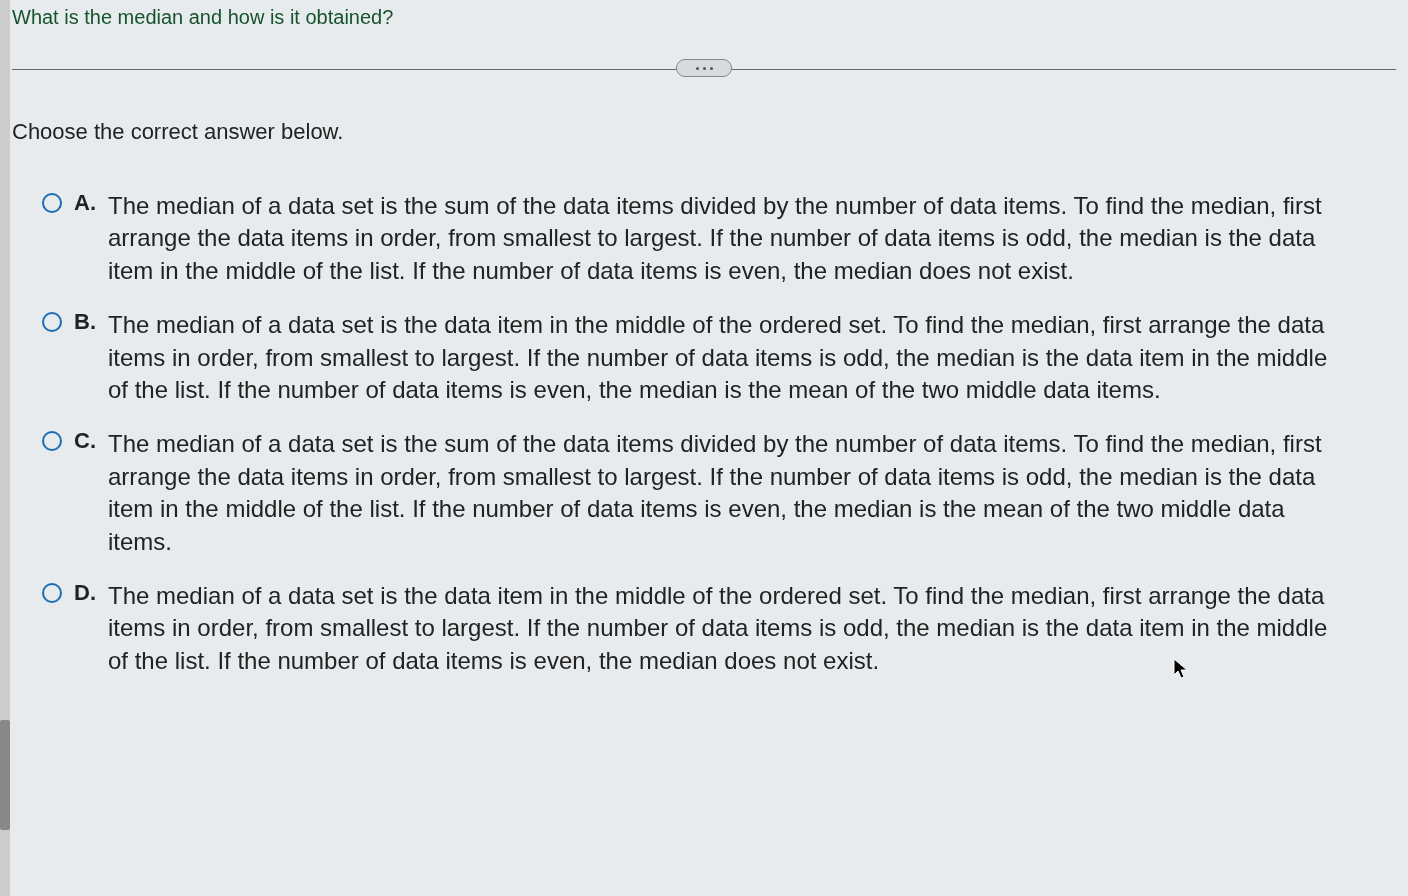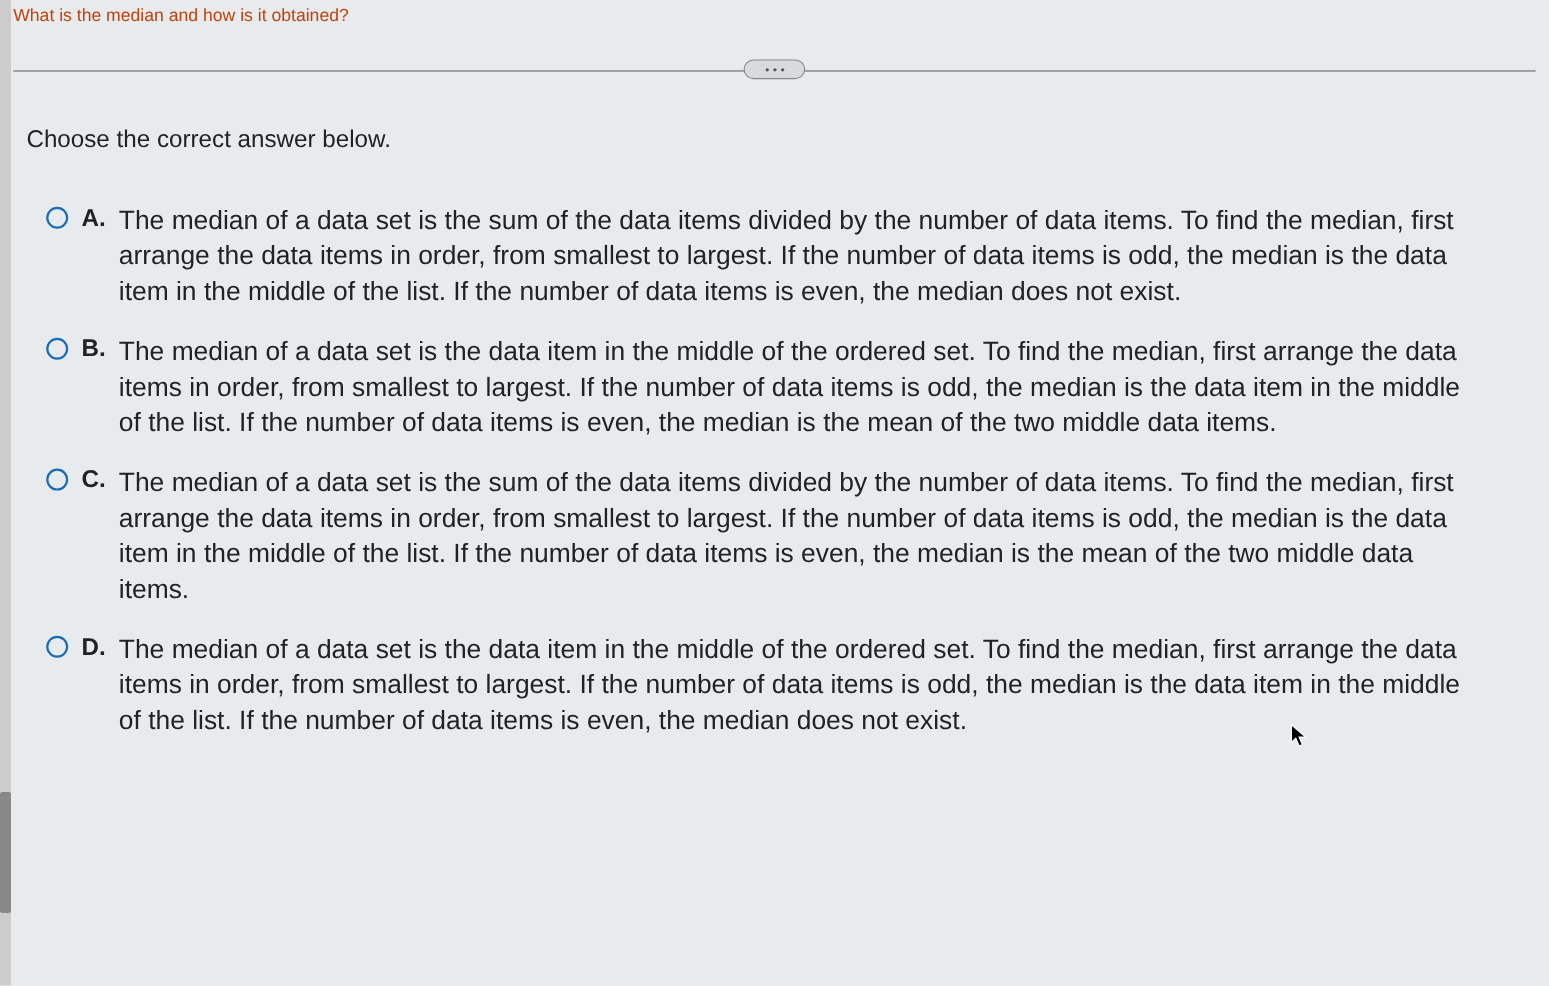--- a/index.html
+++ b/index.html
@@ -13,22 +13,22 @@
       width: 1408px;
       height: 896px;
       padding: 0;
       position: relative;
       color: #333;
     }
     .container {
       padding: 0 12px;
     }
     .question-text {
-      font-size: 16px;
-      color: #c2410c;
+      font-size: 20px;
+      color: #14532d;
       padding: 6px 0 30px 0;
     }
     .divider-row {
       position: relative;
       height: 20px;
       margin-bottom: 40px;
     }
     .divider-line {
       border-top: 1px solid #666;
       position: absolute;
@@ -54,21 +54,20 @@
     .divider-pill .dot {
       width: 3px;
       height: 3px;
       background: #555;
       border-radius: 50%;
     }
     .instruction {
       font-size: 22px;
       color: #222;
       margin-bottom: 45px;
-      margin-left: 12px;
     }
     .options {
       padding-left: 30px;
     }
     .option {
       display: flex;
       align-items: flex-start;
       margin-bottom: 22px;
       gap: 12px;
     }

